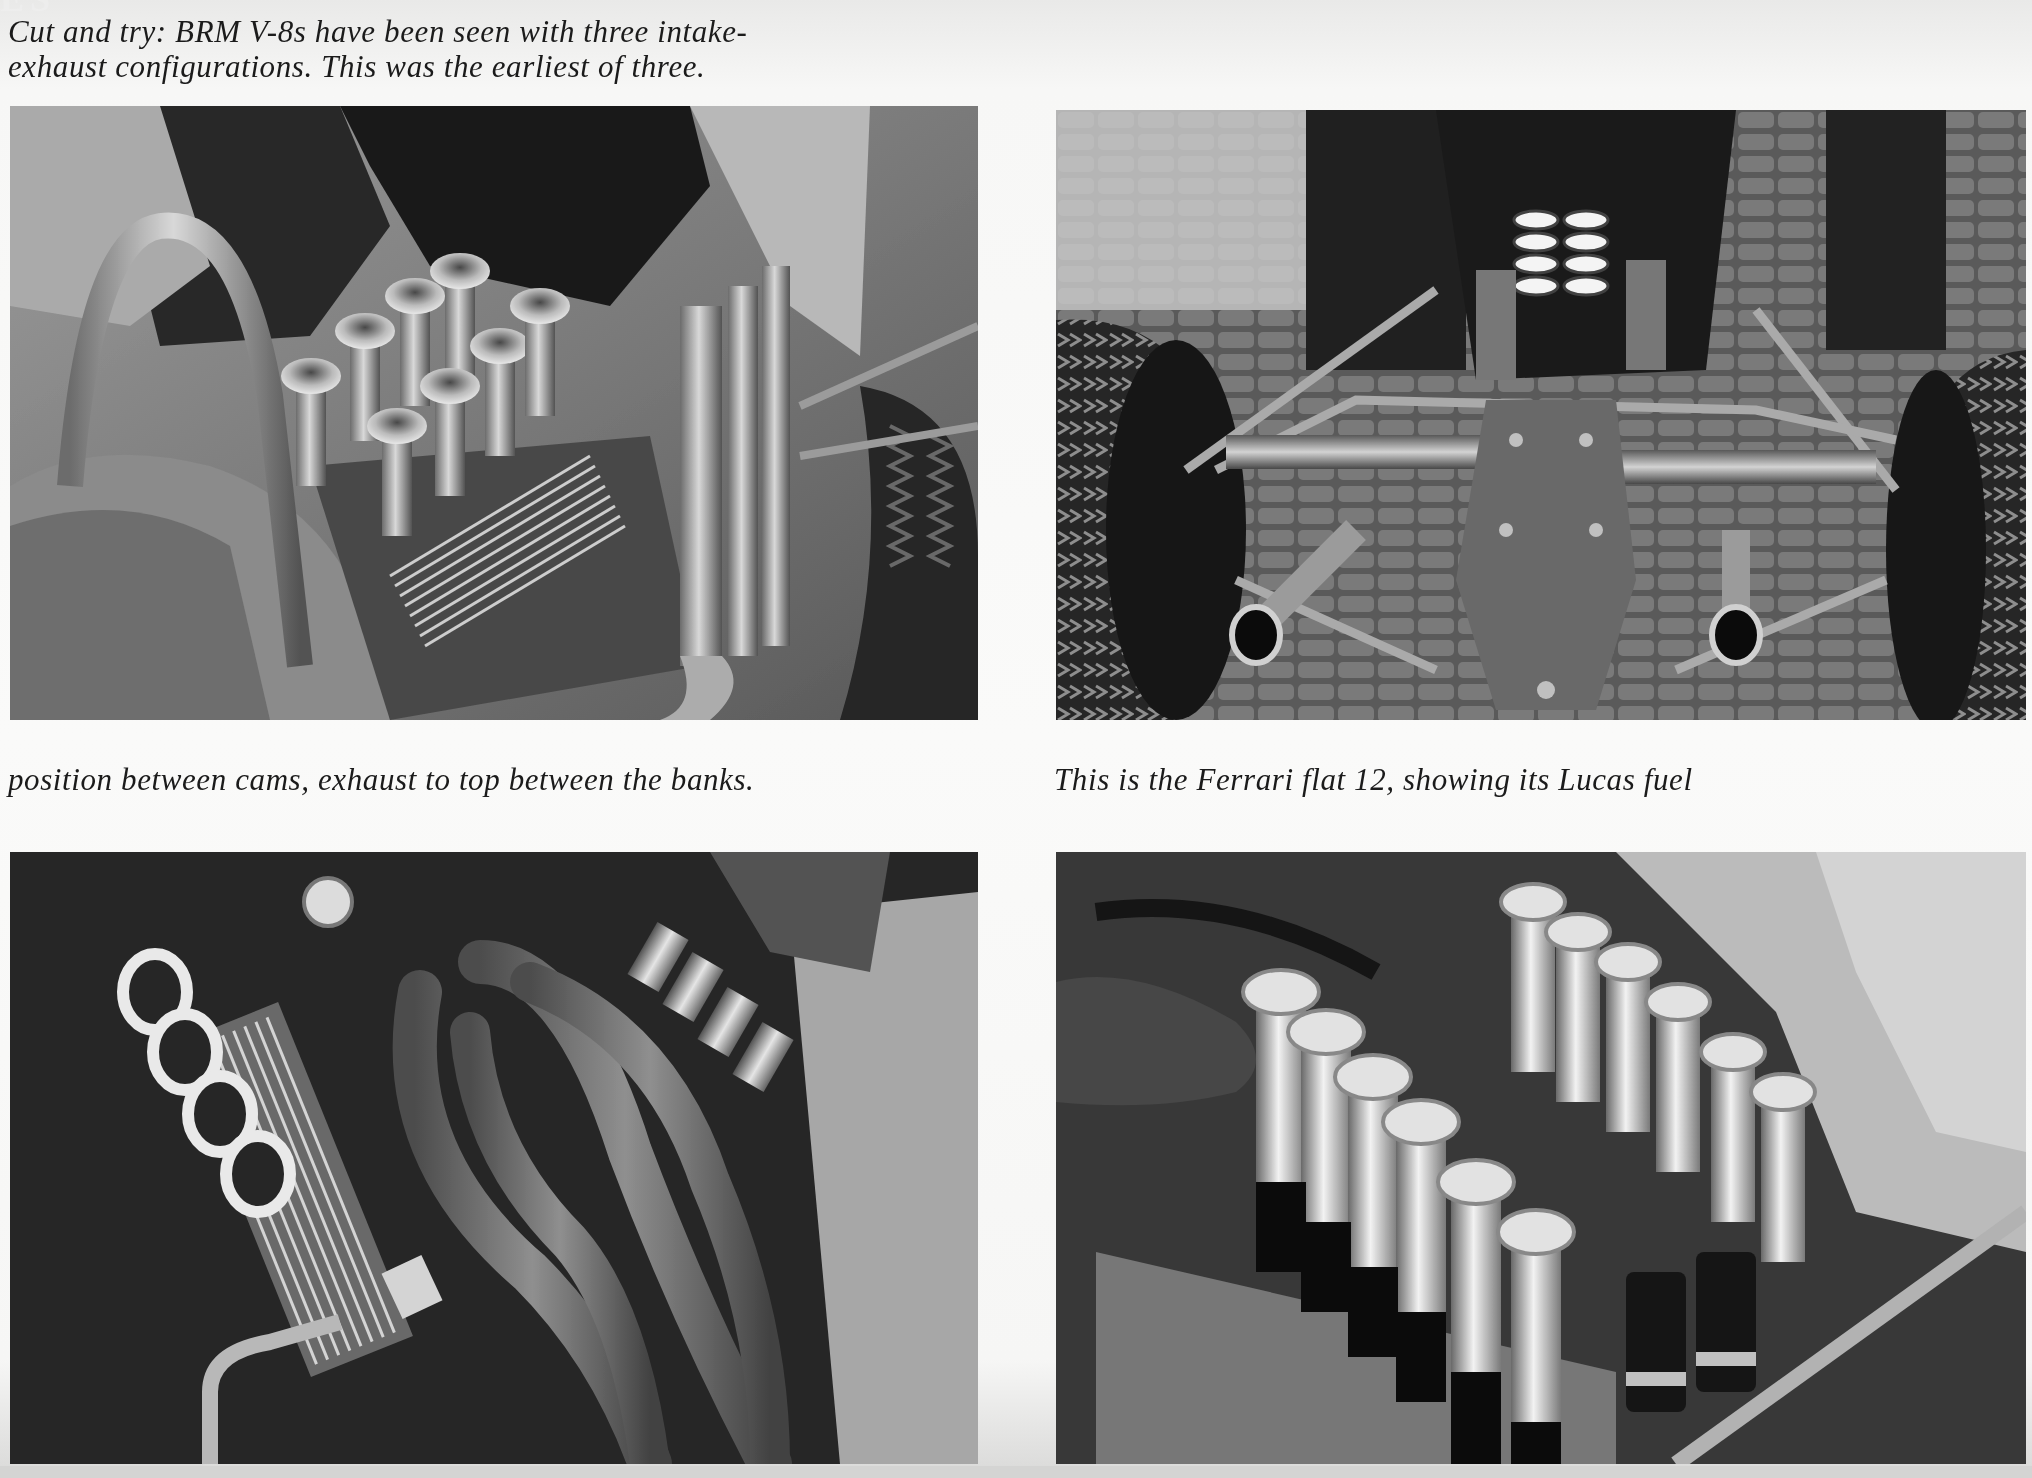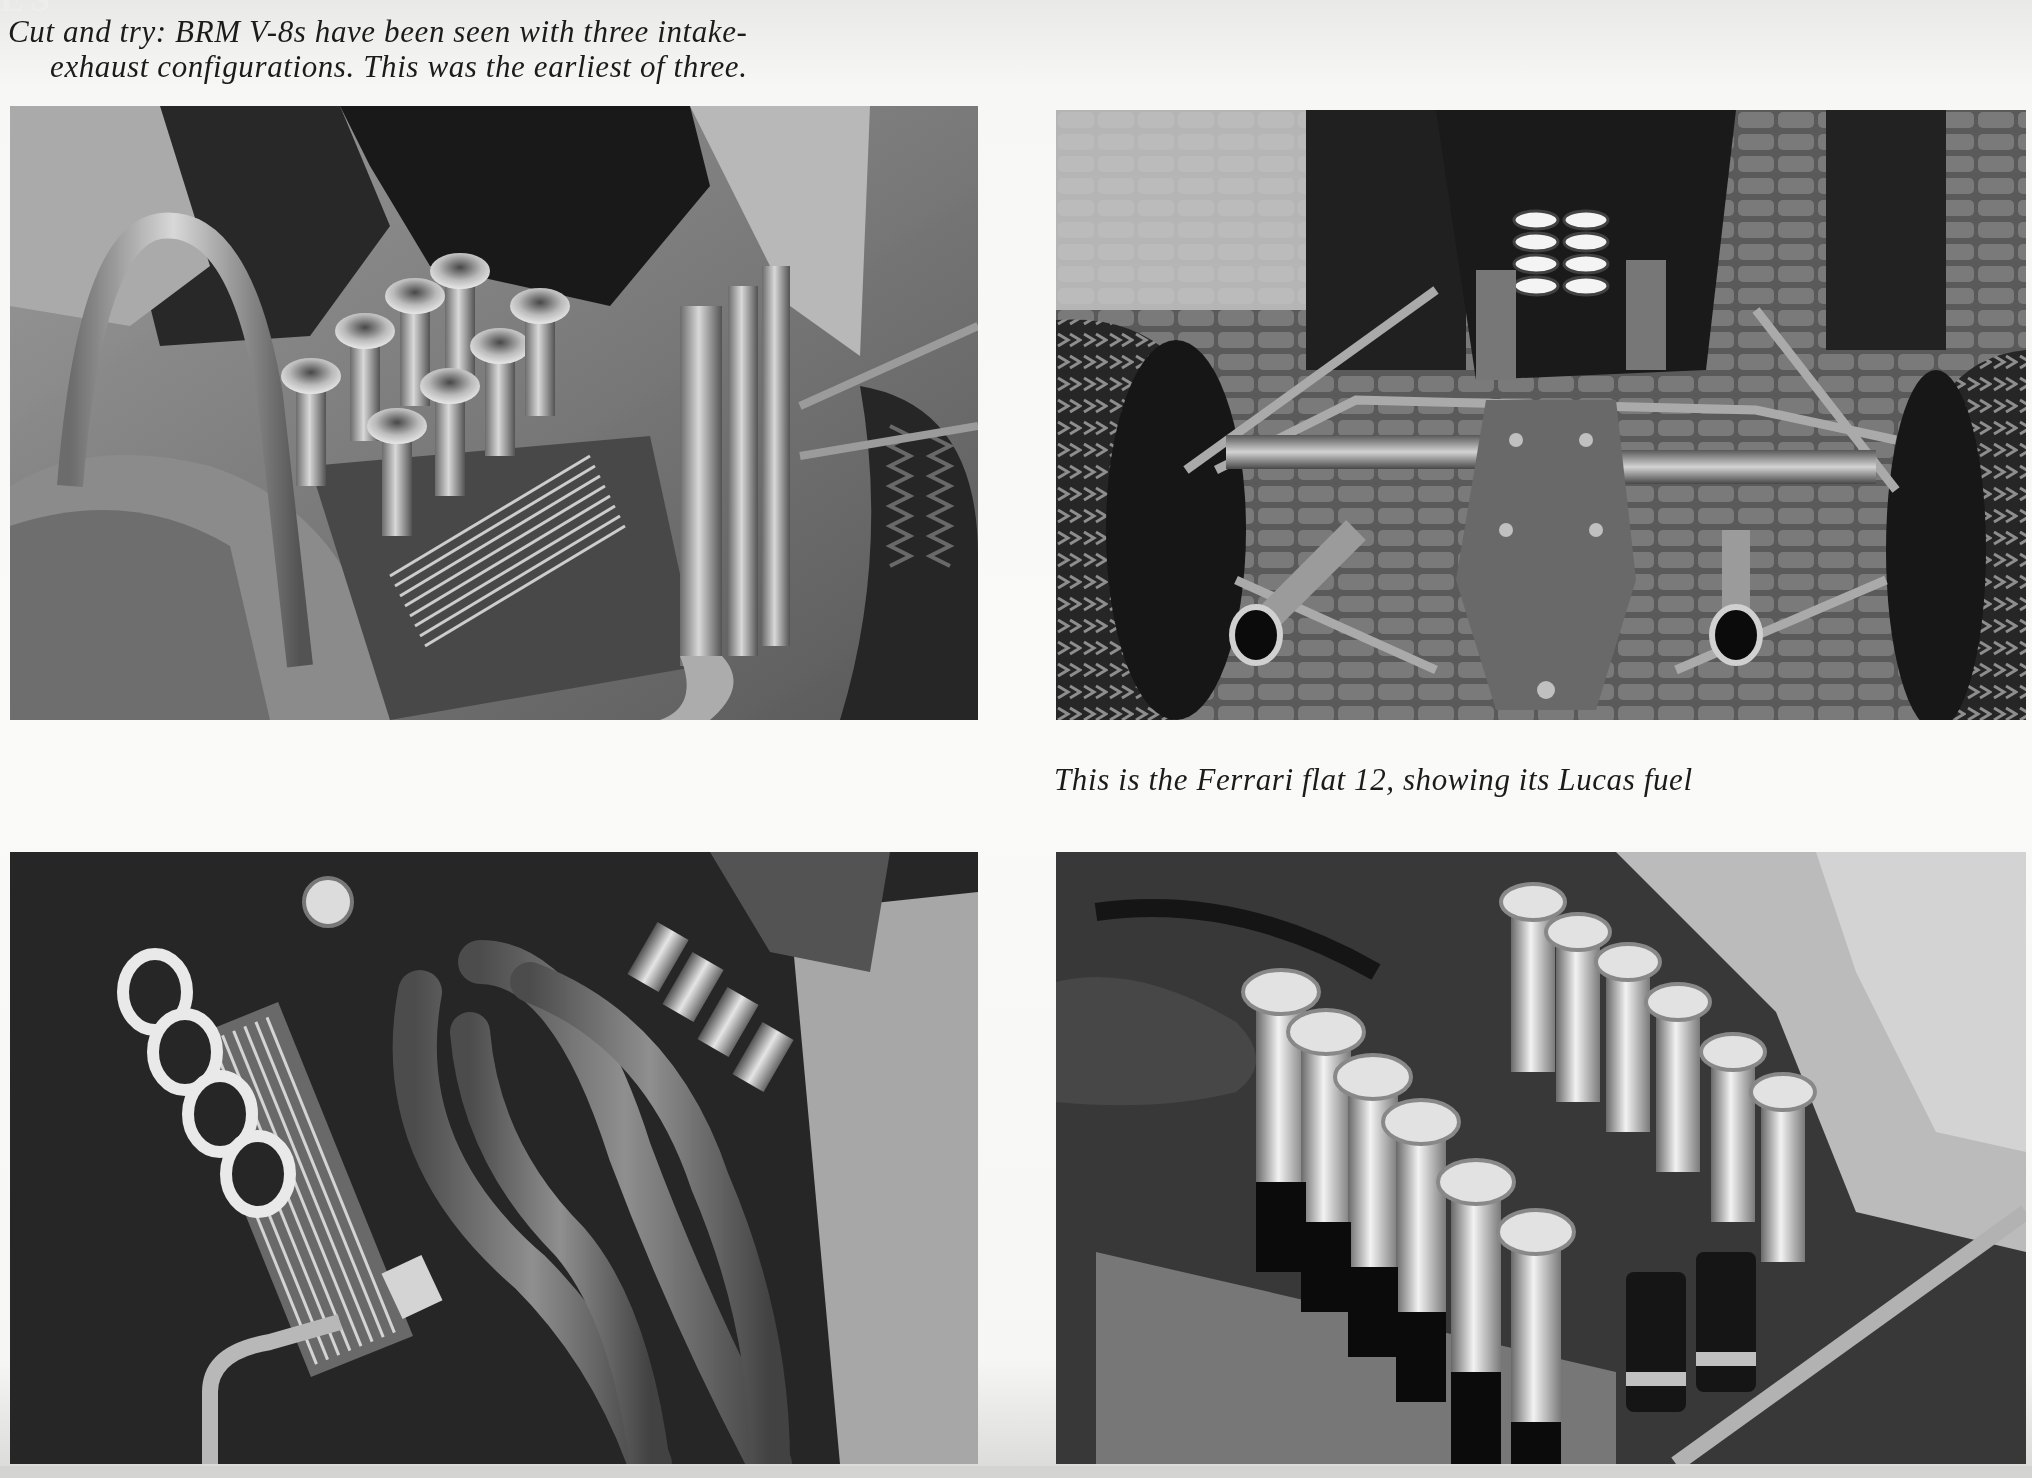--- a/index.html
+++ b/index.html
@@ -16,21 +16,21 @@
   }
   .caption {
     position: absolute;
     font-style: italic;
     font-size: 31px;
     line-height: 35px;
     color: #1b1b1b;
     letter-spacing: 0.6px;
     white-space: nowrap;
   }
-  .caption span { display: block; text-align: right; }
+  .caption span { display: block; }
   .photo {
     position: absolute;
     background: #3a3a3a;
     overflow: hidden;
     filter: grayscale(1) contrast(1.05);
   }
   .photo svg { width: 100%; height: 100%; display: block; }
   .bottom-strip {
     position: absolute; left: 0; top: 1466px; width: 2032px; height: 12px;
     background: #d4d4d3;
@@ -43,20 +43,21 @@
 
 <div class="caption" style="left:8px; top:14px;">
   <span>Cut and try: BRM V-8s have been seen with three intake-</span>
   <span>exhaust configurations. This was the earliest of three.</span>
 </div>
 
 <div class="caption" style="left:1054px; top:18px;">
 </div>
 
 <div class="caption" style="left:8px; top:762px;">
+  <span>position between cams, exhaust to top between the banks.</span>
 </div>
 
 <div class="caption" style="left:1054px; top:762px;">
   <span>This is the Ferrari flat 12, showing its Lucas fuel</span>
 </div>
 
 <div class="photo" style="left:10px; top:106px; width:968px; height:614px;">
   <svg viewBox="0 0 968 614" preserveAspectRatio="none">
     <defs>
       <linearGradient id="g1bg" x1="0" y1="0" x2="1" y2="1">

